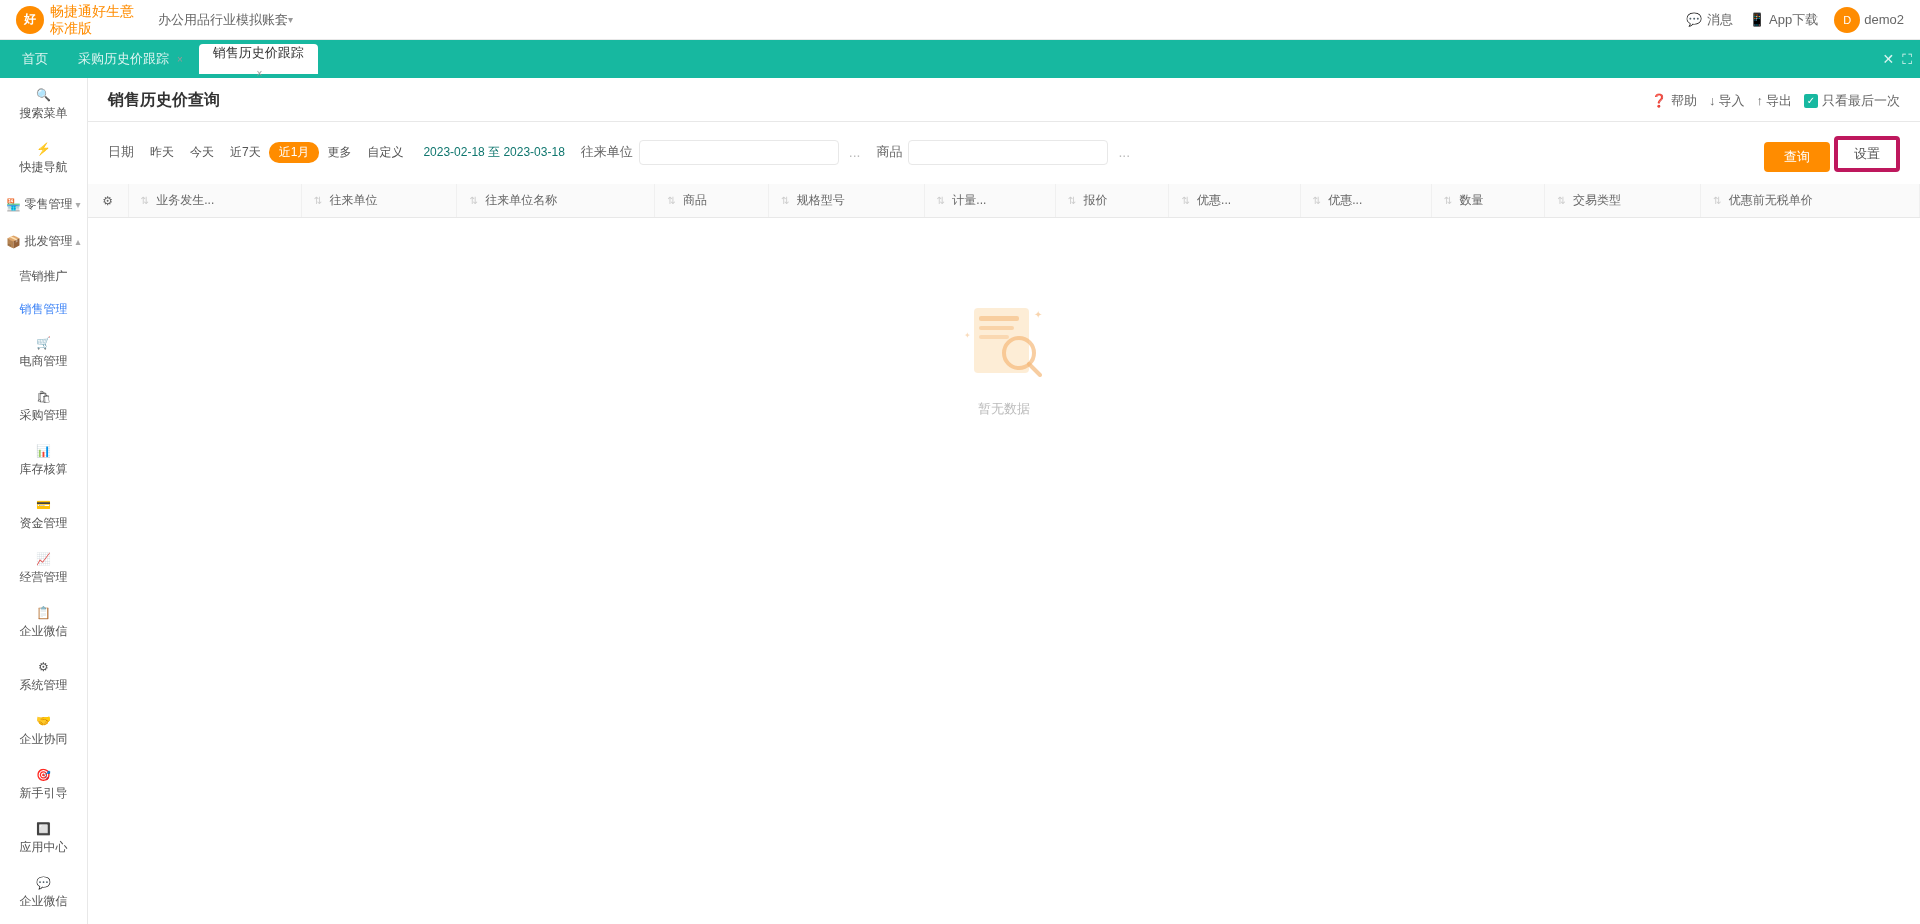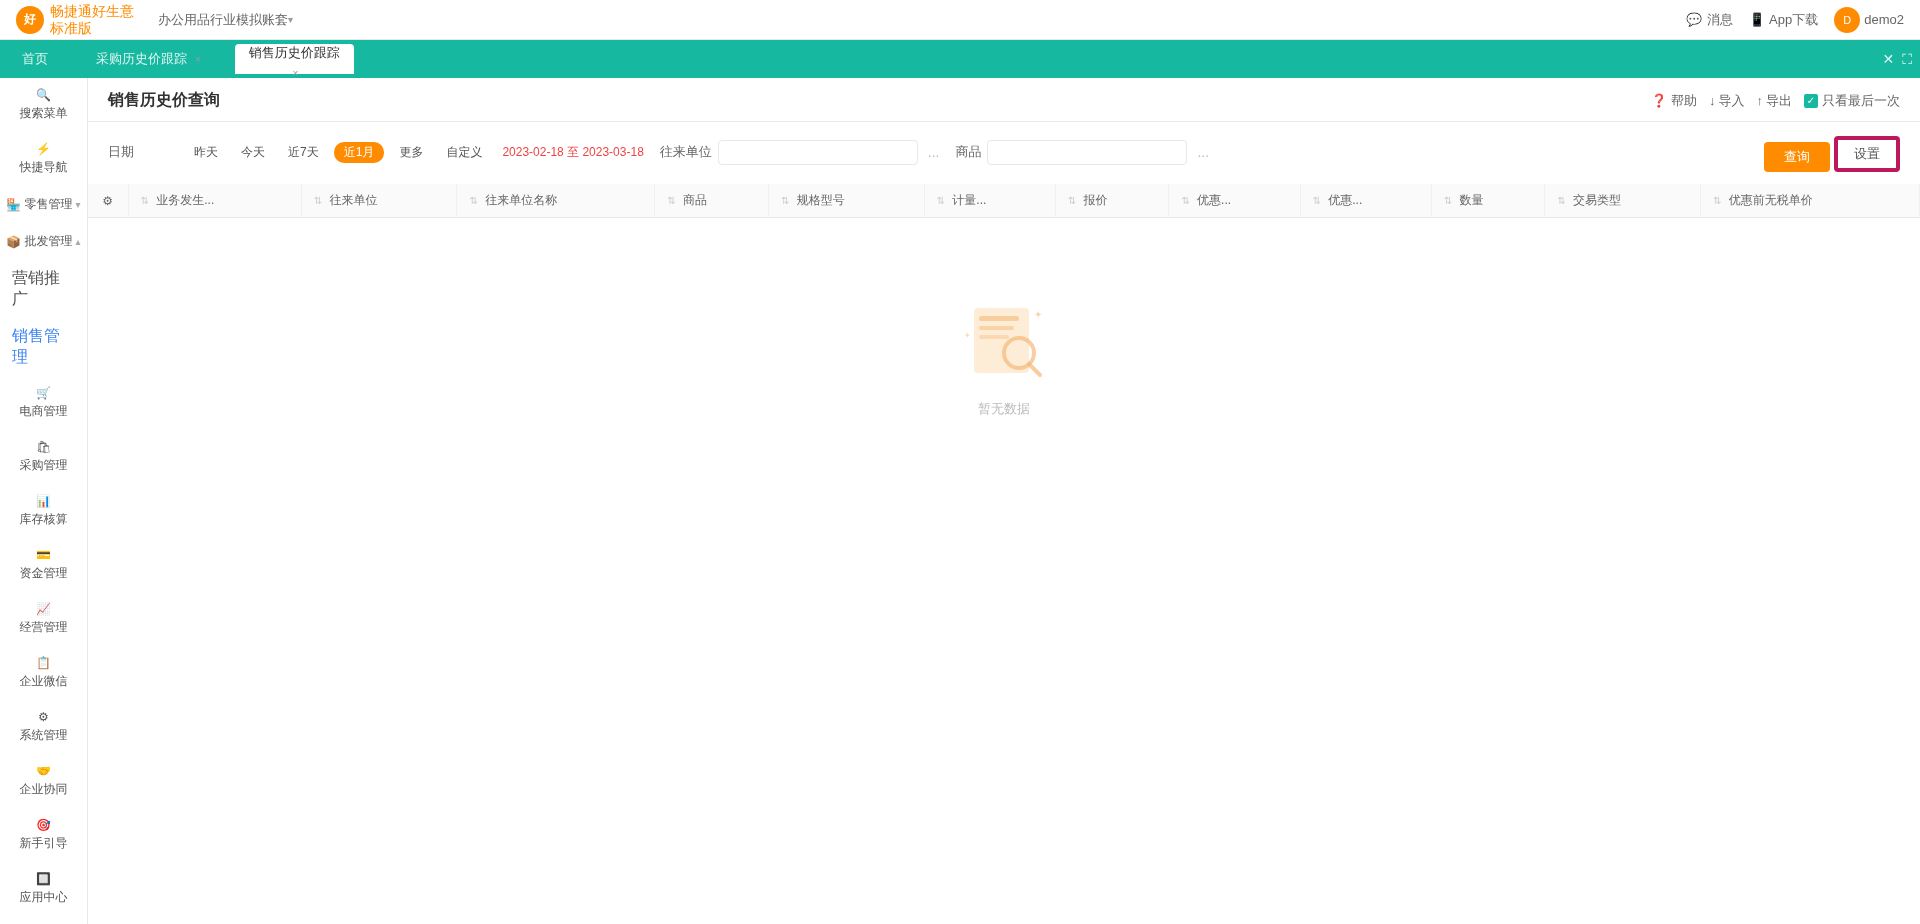--- a/index.html
+++ b/index.html
@@ -27,21 +27,21 @@
     .avatar { width: 26px; height: 26px; border-radius: 50%; background: #ff8c00; display: flex; align-items: center; justify-content: center; color: #fff; font-size: 11px; }
 
     
     .tab-bar {
       height: 38px;
       background: #17b8a0;
       display: flex;
       align-items: center;
       padding: 0 8px;
       flex-shrink: 0;
-      gap: 20px;
+      gap: 2px;
     }
     .tab {
       height: 30px;
       padding: 0 14px;
       display: flex;
       align-items: center;
       gap: 6px;
       cursor: pointer;
       border-radius: 4px 4px 0 0;
       font-size: 13px;
@@ -103,24 +103,24 @@
       background: #fff;
       padding: 10px 20px 12px 20px;
       display: flex;
       align-items: center;
       gap: 16px;
       flex-wrap: wrap;
       flex-shrink: 0;
     }
     .filter-group { display: flex; align-items: center; gap: 8px; }
     .filter-label { color: #666; font-size: 13px; }
-    .date-btns { display: flex; align-items: center; gap: 7px; margin-left: 44px; }
+    .date-btns { display: flex; align-items: center; gap: 0; }
     .date-btn { padding: 2px 8px; border-radius: 3px; cursor: pointer; font-size: 12px; color: #555; border: none; background: transparent; }
     .date-btn.active { background: #ff8c00; color: #fff; border-radius: 10px; padding: 2px 10px; }
-    .date-range { color: #ef4444; font-size: 12px; margin-left: 4px; }
+    .date-range { color: #0f766e; font-size: 12px; margin-left: 4px; }
     .filter-input-group { display: flex; align-items: center; gap: 6px; }
     .filter-field-label { color: #666; font-size: 13px; }
     .filter-input { border: 1px solid #e8e8e8; border-radius: 4px; padding: 4px 10px; font-size: 13px; width: 200px; outline: none; color: #333; }
     .filter-input-dots { color: #bbb; font-size: 14px; cursor: pointer; margin-left: 4px; }
     .filter-spacer { flex: 1; }
     .query-btn { background: #ff8c00; color: #fff; border: none; border-radius: 4px; padding: 6px 20px; font-size: 13px; cursor: pointer; }
     .settings-btn { border: 4px solid #be185d; background: #fff; border-radius: 4px; padding: 5px 16px; font-size: 13px; cursor: pointer; color: #555; margin-top: 4px; }
     .filter-right-btns { display: flex; align-items: flex-end; gap: 4px; }
 
     
@@ -148,21 +148,21 @@
     .empty-icon svg { width: 100%; height: 100%; }
     .empty-text { color: #bbb; font-size: 13px; margin-top: 12px; }
 
     
     .sidebar-sub-item {
       width: 100%;
       padding: 8px 12px;
       display: flex;
       align-items: center;
       justify-content: center;
-      font-size: 16px;
+      font-size: 12px;
       color: #555;
       cursor: pointer;
     }
     .sidebar-sub-item.active { color: #3b82f6; font-weight: 500; }
   </style>
 </head>
 <body>
 
 <div class="top-bar">
   <div class="top-bar-left">

